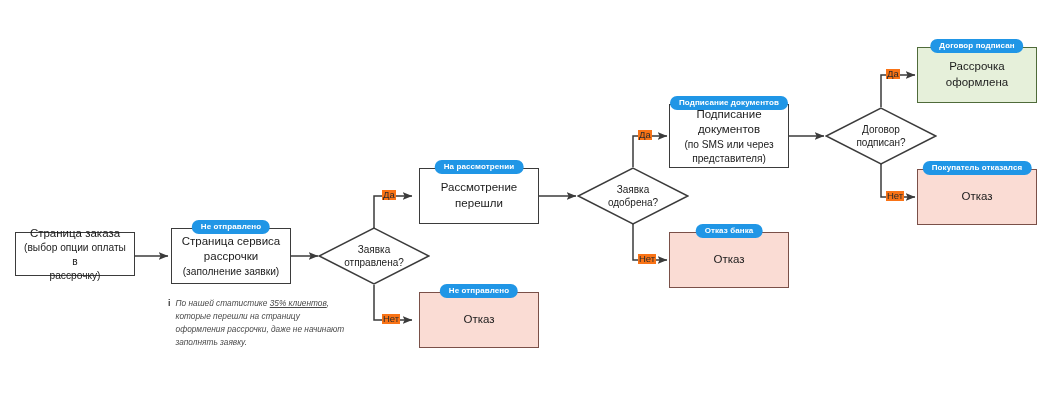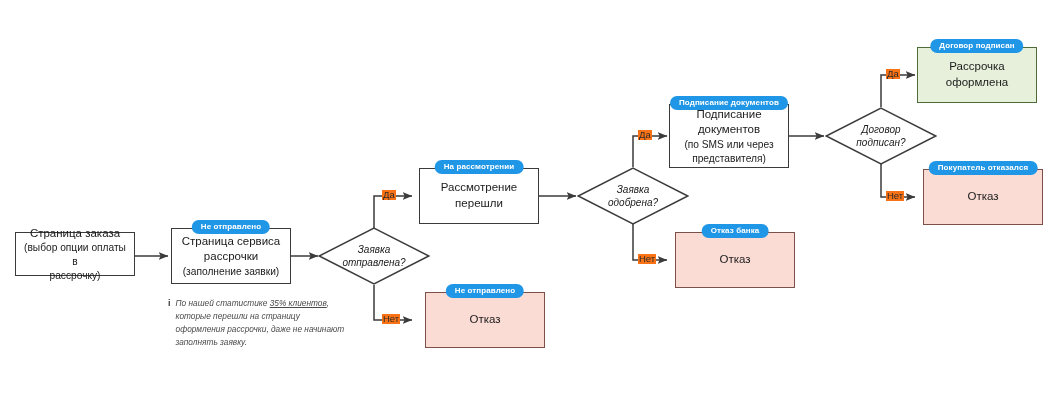--- a/index.html
+++ b/index.html
@@ -24,21 +24,20 @@
   }
   .node .inner{padding:0 8px;}
 
   .proc{
     background:#ffffff;
     border:1.6px solid #3b3b3b;
   }
   .proc.pink{
     background:#fadcd4;
     border:1.6px solid #7a5048;
-    margin-left:6px;
   }
   .proc.green{
     background:#e6f0da;
     border:1.6px solid #4f6b3a;
   }
 
   .badge{
     position:absolute;
     top:-9px;
     left:50%;
@@ -54,21 +53,20 @@
     line-height:1;
   }
 
   .diamond{
     position:absolute;
     display:flex;align-items:center;justify-content:center;
     text-align:center;
     font-size:10px;
     color:#1b1b1b;
     line-height:1.35;
-    font-style:italic;
   }
   .diamond .dshape{
     position:absolute;left:0;top:0;width:100%;height:100%;
   }
   .diamond .dlabel{position:relative;z-index:2;}
 
   .edge-label{
     position:absolute;
     font-size:9.5px;
     color:#2b2b2b;

